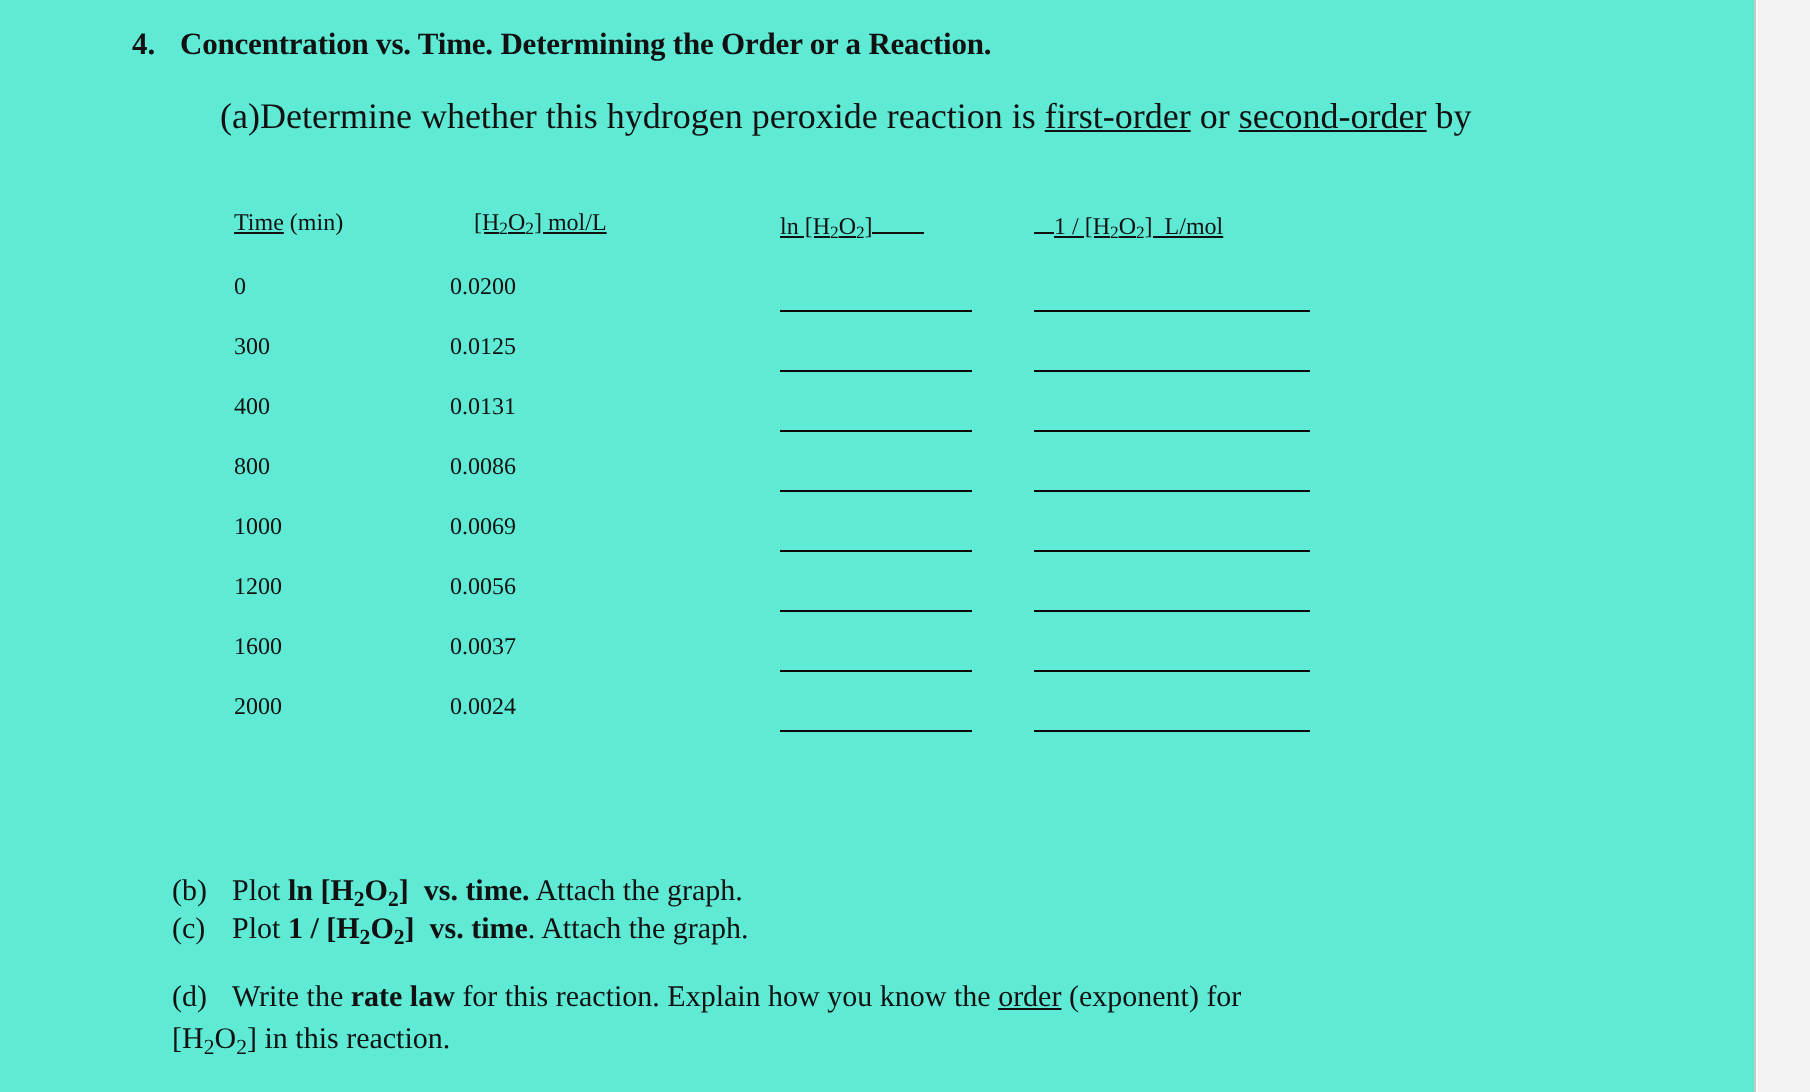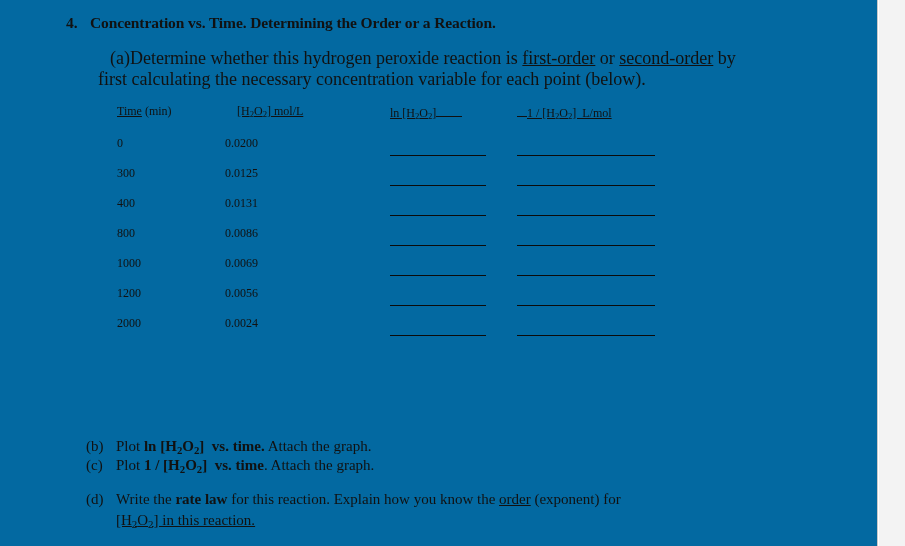--- a/index.html
+++ b/index.html
@@ -17,21 +17,21 @@
     position: relative;
   }
 
   
   #page-sheet {
     position: absolute;
     left: 0;
     top: 0;
     width: 878px;
     height: 546px;
-    background: #0369a1;
+    background: #5eead4;
     border-right: 1px solid #c9c9c9;
     box-sizing: border-box;
   }
   #right-gutter {
     position: absolute;
     left: 879px;
     top: 0;
     width: 26px;
     height: 546px;
     background: #f3f3f3;
@@ -132,22 +132,20 @@
   }
   .part .label {
     display: inline-block;
     width: 30px;
   }
   #part-b { left: 86px; top: 436px; width: 700px; }
   #part-c { left: 86px; top: 455px; width: 700px; }
   #part-d { left: 86px; top: 489px; width: 740px; }
   #part-d .d-line2 {
     display: block;
-    margin-left: 30px;
-    text-decoration: underline;
   }
   .b { font-weight: bold; }
 
   sub {
     font-size: 0.72em;
     line-height: 0;
     vertical-align: baseline;
     position: relative;
     bottom: -0.24em;
   }
@@ -156,21 +154,20 @@
 <body>
 
 <div id="page-sheet">
 
   <div id="problem-block">
     <span class="q-number">4.</span><span class="q-title">Concentration vs. Time.  Determining the Order or a Reaction.</span>
   </div>
 
   <div id="part-a">
     <span>(a)</span><span>Determine whether this hydrogen peroxide reaction is </span><span class="u">first-order</span><span> or </span><span class="u">second-order</span><span> by</span>
-    <span class="a-line2">first calculating the necessary concentration variable for each point (below).</span>
   </div>
 
   <div id="data-table">
 
     <div class="thead-row">
       <span class="th th-time"><span class="th-under-text">Time</span><span> (min)</span></span>
 
       <span class="th th-conc"><span class="th-under-text">[H<sub>2</sub>O<sub>2</sub>] mol/L</span></span>
 
       <span class="th th-ln"><span class="th-under-text">ln [H<sub>2</sub>O<sub>2</sub>]</span><span class="th-pad" style="width:26px"></span></span>
@@ -205,20 +202,26 @@
         </div>
         <div class="trow">
           <span class="cell cell-time">1000</span>
           <span class="cell cell-conc">0.0069</span>
           <span class="blank-line blank-ln"></span>
           <span class="blank-line blank-inv"></span>
         </div>
         <div class="trow">
           <span class="cell cell-time">1200</span>
           <span class="cell cell-conc">0.0056</span>
+          <span class="blank-line blank-ln"></span>
+          <span class="blank-line blank-inv"></span>
+        </div>
+        <div class="trow">
+          <span class="cell cell-time">1600</span>
+          <span class="cell cell-conc">0.0037</span>
           <span class="blank-line blank-ln"></span>
           <span class="blank-line blank-inv"></span>
         </div>
         <div class="trow">
           <span class="cell cell-time">2000</span>
           <span class="cell cell-conc">0.0024</span>
           <span class="blank-line blank-ln"></span>
           <span class="blank-line blank-inv"></span>
         </div>
       </div>

